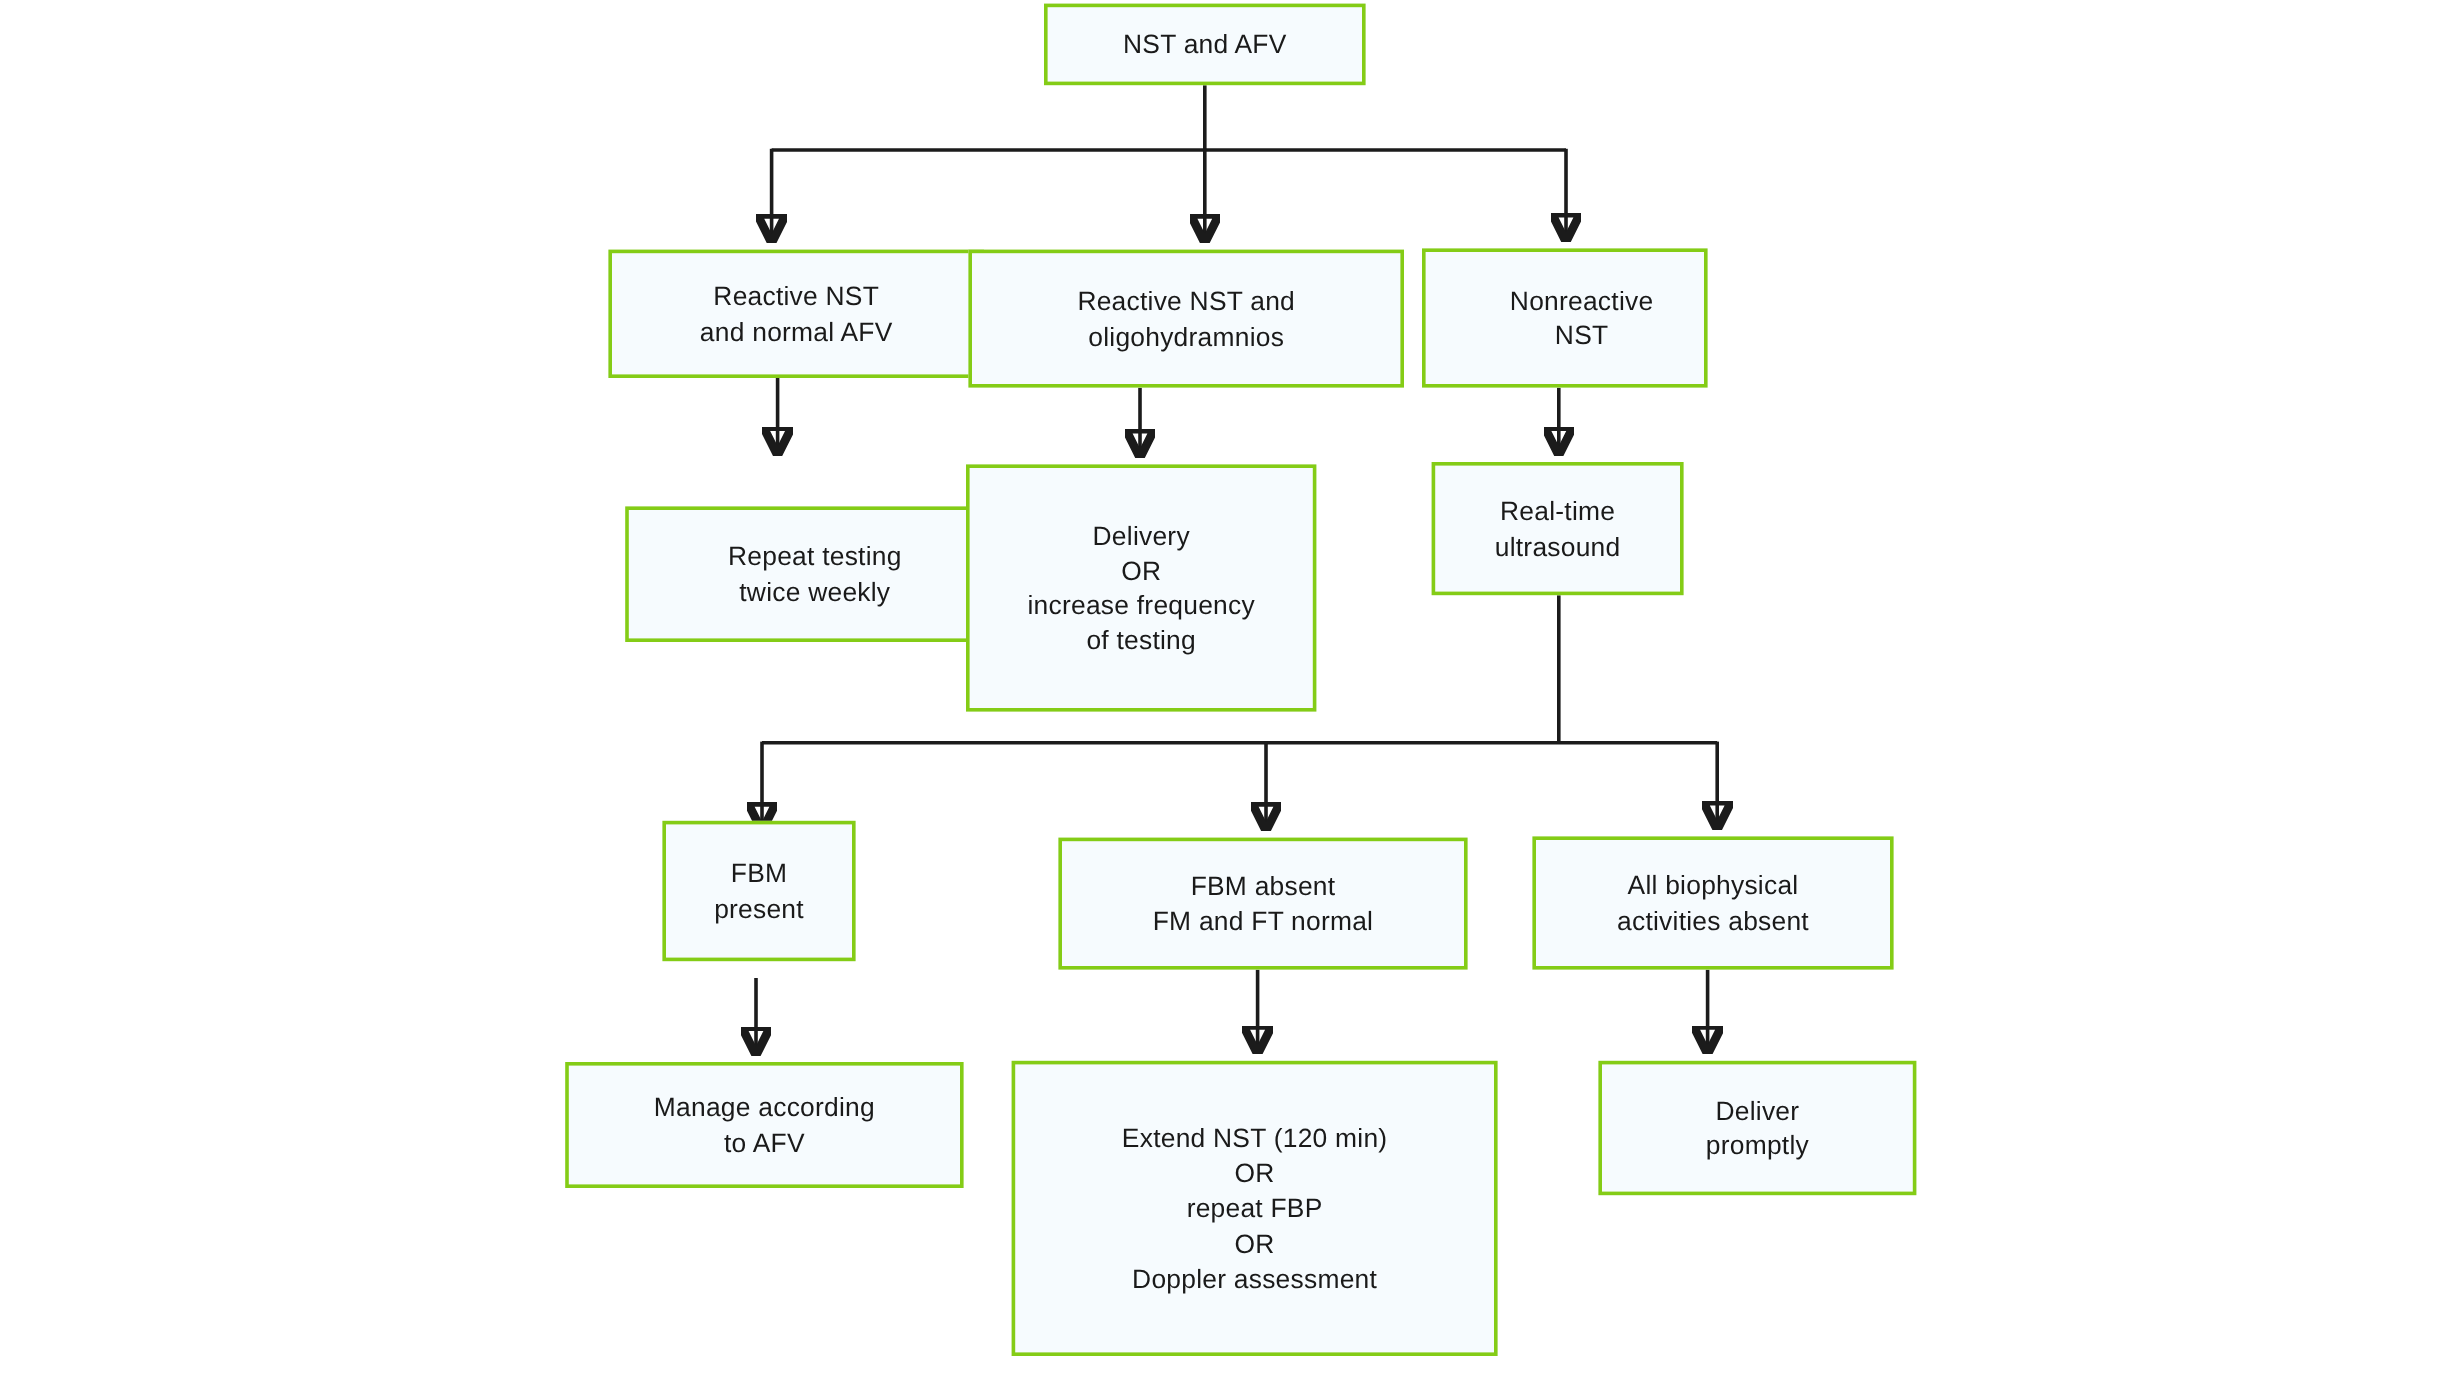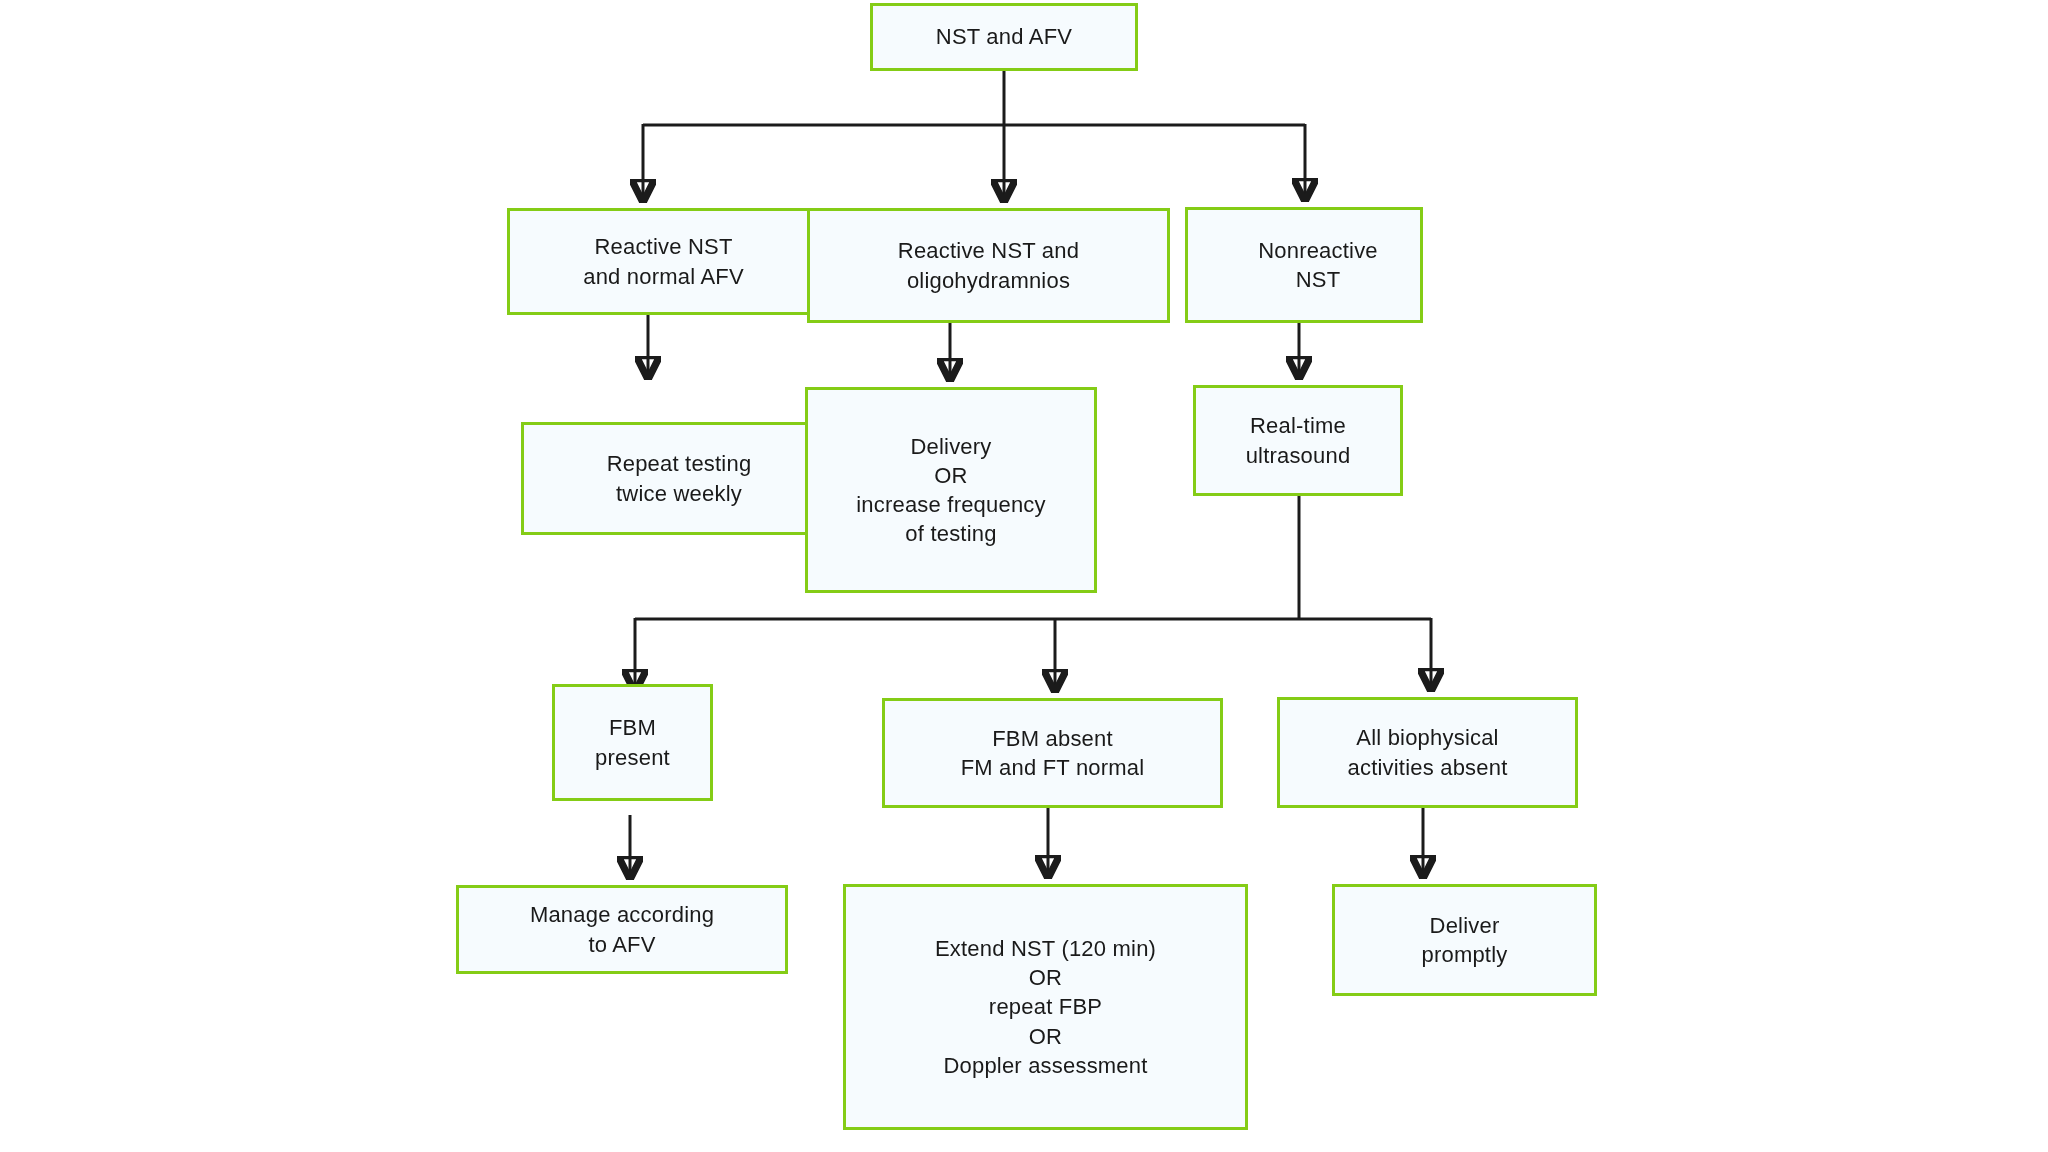--- a/index.html
+++ b/index.html
@@ -116,21 +116,21 @@
 
   <div class="node" style="left:552px; top:684px; width:161px; height:117px;">FBM
 present</div>
 
   <div class="node" style="left:1277px; top:697px; width:301px; height:111px;">All biophysical
 activities absent</div>
 
   <div class="node" style="left:882px; top:698px; width:341px; height:110px;">FBM absent
 FM and FT normal</div>
 
-  <div class="node" style="left:456px; top:885px; width:332px; height:89px;">Manage according
+  <div class="node" style="left:471px; top:885px; width:332px; height:105px;">Manage according
 to AFV</div>
 
   <div class="node" style="left:843px; top:884px; width:405px; height:246px;">Extend NST (120 min)
 OR
 repeat FBP
 OR
 Doppler assessment</div>
 
   <div class="node" style="left:1332px; top:884px; width:265px; height:112px;">Deliver
 promptly</div>

